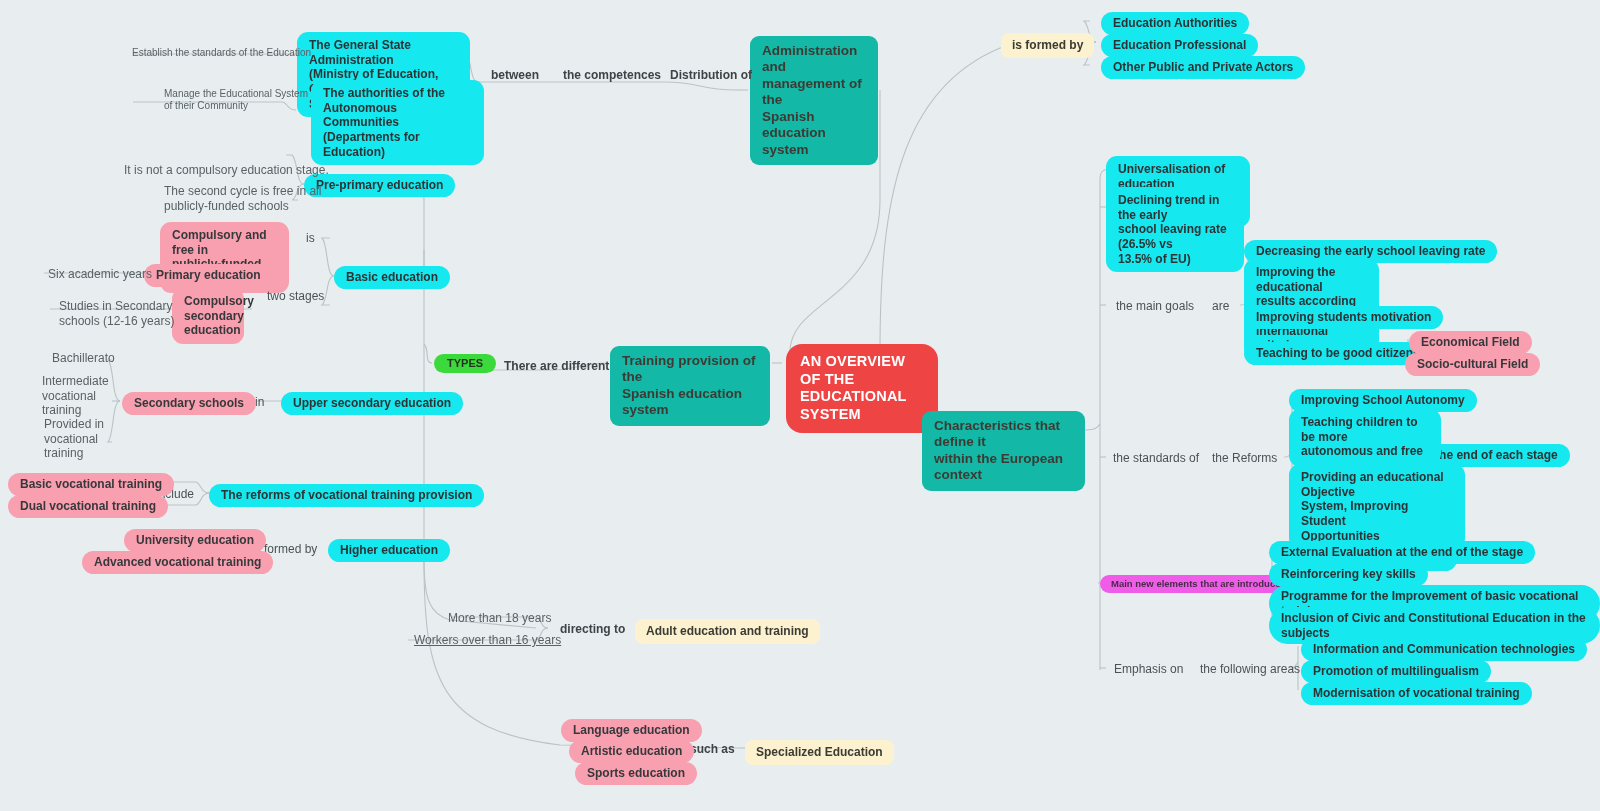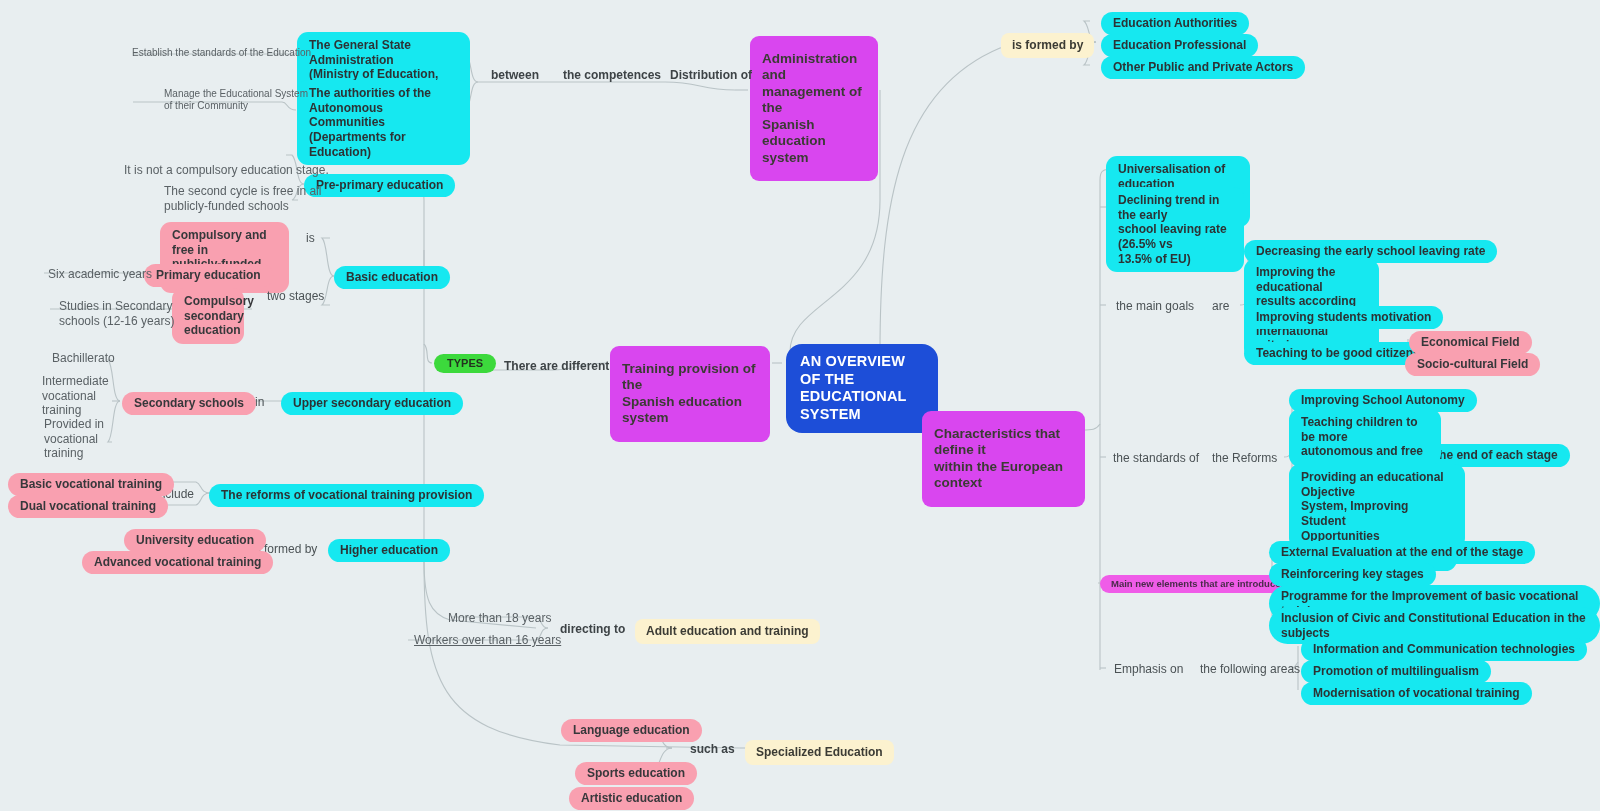--- a/index.html
+++ b/index.html
@@ -21,26 +21,26 @@
     border-radius:999px;
     padding:3px 11px;
     line-height:1.22;
     color:#333a3d;
     white-space:pre-line;
   }
   .node.multi{border-radius:10px;align-items:center;}
 
   
   .n-center{
-    background:#1d4ed8;color:#fff;font-weight:bold;font-size:14.5px;
+    background:#ef4444;color:#fff;font-weight:bold;font-size:14.5px;
     border-radius:16px;padding:9px 14px;letter-spacing:.2px;
   }
   .n-cream{
-    background:#d946ef;color:#3b3b34;font-weight:bold;font-size:13.5px;
-    border-radius:9px;padding:15px 12px;
+    background:#14b8a6;color:#3b3b34;font-weight:bold;font-size:13.5px;
+    border-radius:9px;padding:7px 12px;
   }
   .n-cream-sm{
     background:#fcf2cf;color:#3b3b34;font-weight:bold;font-size:12px;
     border-radius:8px;padding:5px 11px;
   }
   .n-cyan{
     background:#16e8f0;color:#2c3335;font-weight:bold;font-size:12px;
     border-radius:999px;padding:4px 12px;
   }
   .n-cyan.multi{border-radius:11px;padding:6px 12px;}
@@ -170,21 +170,21 @@
 management of the
 Spanish education
 system</div>
   <div class="node n-rel" style="left:666px;top:66px;">Distribution of</div>
   <div class="node n-rel" style="left:559px;top:66px;">the competences</div>
   <div class="node n-rel" style="left:487px;top:66px;">between</div>
 
   <div class="node n-cyan multi" style="left:297px;top:32px;width:173px;">The General State Administration
 (Ministry of Education, Culture and
 Sport)</div>
-  <div class="node n-cyan multi" style="left:297px;top:80px;width:173px;">The authorities of the Autonomous
+  <div class="node n-cyan multi" style="left:311px;top:80px;width:173px;">The authorities of the Autonomous
 Communities (Departments for
 Education)</div>
 
   <div class="node n-plain" style="left:128px;top:45px;font-size:10px;">Establish the standards of the Education</div>
   <div class="node n-plain" style="left:160px;top:86px;font-size:10px;">Manage the Educational System
 of their Community</div>
 
   <div class="node n-cream-sm" style="left:1001px;top:33px;">is formed by</div>
   <div class="node n-cyan" style="left:1101px;top:12px;">Education Authorities</div>
   <div class="node n-cyan" style="left:1101px;top:34px;">Education Professional</div>
@@ -235,21 +235,21 @@
   <div class="node n-pink" style="left:82px;top:551px;">Advanced vocational training</div>
 
   <div class="node n-cream-sm" style="left:635px;top:619px;">Adult education and training</div>
   <div class="node n-rel" style="left:556px;top:620px;">directing to</div>
   <div class="node n-plain" style="left:444px;top:609px;">More than 18 years</div>
   <div class="node n-plain" style="left:410px;top:631px;text-decoration:underline;">Workers over than 16 years</div>
 
   <div class="node n-cream-sm" style="left:745px;top:740px;">Specialized Education</div>
   <div class="node n-rel" style="left:686px;top:740px;">such as</div>
   <div class="node n-pink" style="left:561px;top:719px;">Language education</div>
-  <div class="node n-pink" style="left:569px;top:740px;margin-top:47px;">Artistic education</div>
+  <div class="node n-pink" style="left:569px;top:740px;">Artistic education</div>
   <div class="node n-pink" style="left:575px;top:762px;">Sports education</div>
 
   <div class="node n-cream" style="left:922px;top:411px;width:163px;">Characteristics that define it
 within the European context</div>
 
   <div class="node n-cyan multi" style="left:1106px;top:156px;width:144px;">Universalisation of education
 and inclusive education</div>
   <div class="node n-cyan multi" style="left:1106px;top:187px;width:138px;">Declining trend in the early
 school leaving rate (26.5% vs
 13.5% of EU)</div>
@@ -271,21 +271,21 @@
   <div class="node n-cyan" style="left:1289px;top:444px;">External evaluations at the end of each stage</div>
   <div class="node n-cyan multi" style="left:1289px;top:409px;width:152px;">Teaching children to be more
 autonomous and free</div>
   <div class="node n-cyan multi" style="left:1289px;top:464px;width:176px;">Providing an educational Objective
 System, Improving Student
 Opportunities</div>
   <div class="node n-cyan" style="left:1289px;top:511px;margin-top:37px;">Teaching different values</div>
 
   <div class="node n-magenta" style="left:1100px;top:575px;">Main new elements that are introduced</div>
   <div class="node n-cyan" style="left:1269px;top:541px;">External Evaluation at the end of the stage</div>
-  <div class="node n-cyan" style="left:1269px;top:563px;">Reinforcering key stages</div>
+  <div class="node n-cyan" style="left:1269px;top:563px;">Reinforcering key skills</div>
   <div class="node n-cyan" style="left:1269px;top:585px;">Programme for the Improvement of basic vocational training</div>
   <div class="node n-cyan" style="left:1269px;top:607px;">Inclusion of Civic and Constitutional Education in the subjects</div>
 
   <div class="node n-rel-light" style="left:1110px;top:660px;">Emphasis on</div>
   <div class="node n-rel-light" style="left:1196px;top:660px;">the following areas</div>
   <div class="node n-cyan" style="left:1301px;top:638px;">Information and Communication technologies</div>
   <div class="node n-cyan" style="left:1301px;top:660px;">Promotion of multilingualism</div>
   <div class="node n-cyan" style="left:1301px;top:682px;">Modernisation of vocational training</div>
 
 </div>

